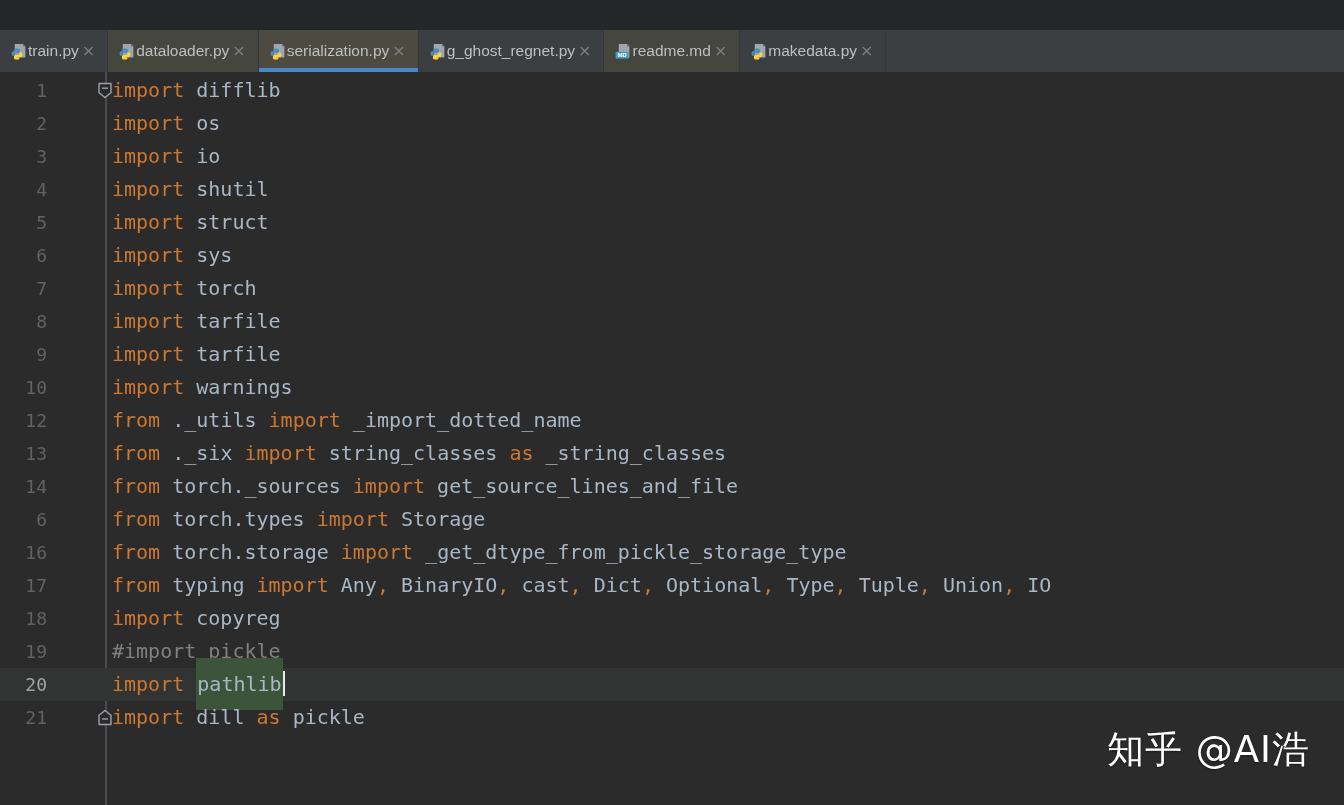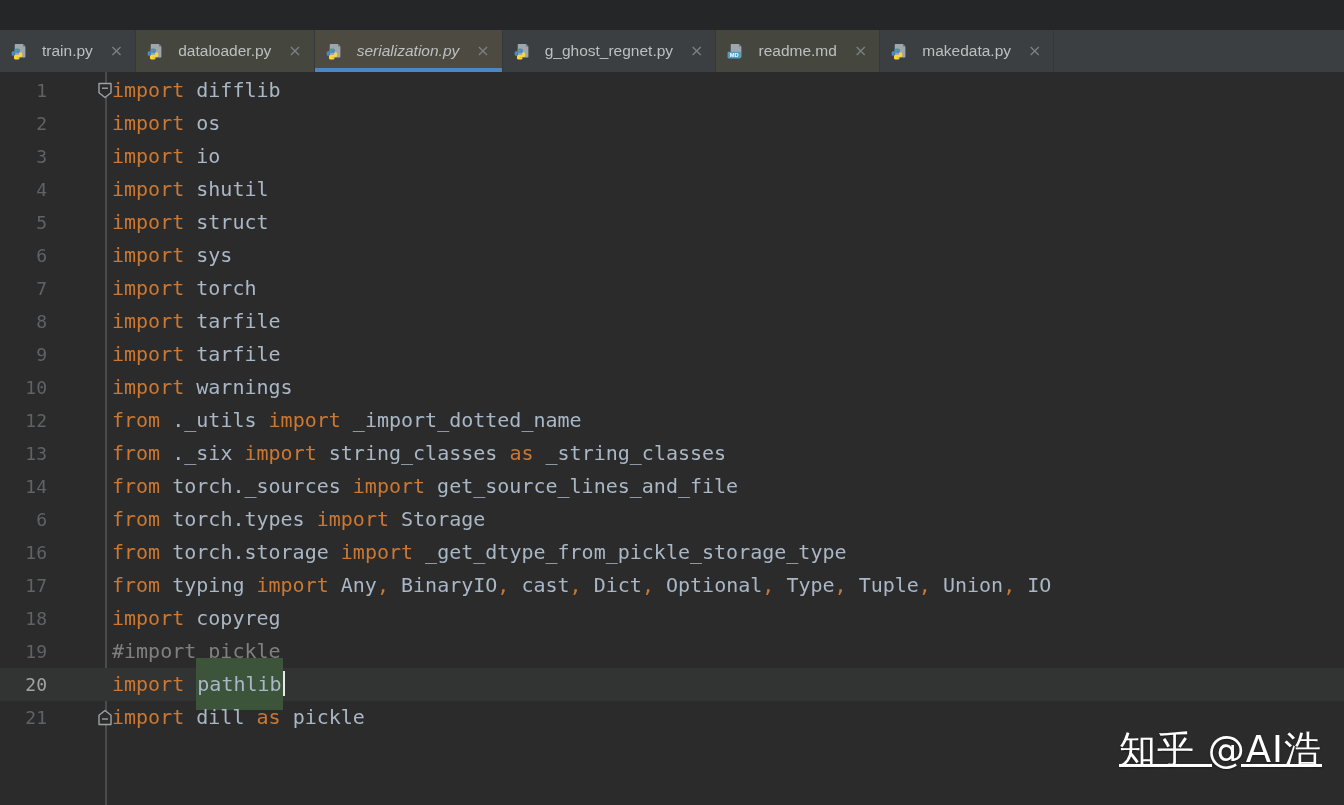--- a/index.html
+++ b/index.html
@@ -9,30 +9,29 @@
     font-family:"Liberation Sans", sans-serif;
   }
   
   .titlebar{height:30px; background:#252628;}
   
   .tabbar{
     height:42px; background:var(--tabbar-bg,#3c3f41);
     display:flex; align-items:stretch;
   }
   .tab{
-    display:flex; align-items:center; gap:14px;
+    display:flex; align-items:center; gap:0;
     padding:0 12px 0 10px; cursor:default;
     border-right:1px solid #35383a;
     position:relative; color:#bdbfc1; font-size:15.5px;
   }
   .tab.shaded{background:#45473f;}
   .tab.active{
     background:var(--active-tab-bg,#4d4b41);
     box-shadow:inset 0 -4px 0 0 var(--active-tab-underline,#4a86c8);
-    font-style:italic;
   }
   .tlabel{white-space:nowrap;}
   .tclose{
     color:#7c7f82; font-size:16px; line-height:1; margin-left:3px;
     font-family:"DejaVu Sans", sans-serif;
   }
   .tab svg{display:block;}
   
   .editor{
     position:absolute; top:72px; left:0; right:0; bottom:0;
@@ -62,23 +61,23 @@
   .tok-hl{color:var(--plain,#a9b7c6); background:var(--word-highlight-bg,#3b543a); padding:14px 1px;}
   .caret{
     display:inline-block; width:2.5px; height:25px; background:#e8e8e8;
     vertical-align:middle; margin:-4px 0 0 0;
   }
   .fold{
     position:absolute; left:96px; top:7px; z-index:2;
   }
   
   .watermark{
-    position:absolute; right:22px; bottom:30px;
+    position:absolute; right:34px; bottom:30px;
     color:#ffffff; font-size:37px; font-weight:500; letter-spacing:1px;
-    font-family:"DejaVu Sans", sans-serif; text-shadow:0 1px 2px rgba(0,0,0,.4);text-decoration:underline;
+    font-family:"DejaVu Sans", sans-serif; text-shadow:0 1px 2px rgba(0,0,0,.4);
   }
 </style>
 </head>
 <body>
 
 <div class="app">
   <div class="titlebar"></div>
   <div class="tabbar" id="tabbar">
       <div class="tab">
         <svg width="18" height="17" viewBox="0 0 16 16">

